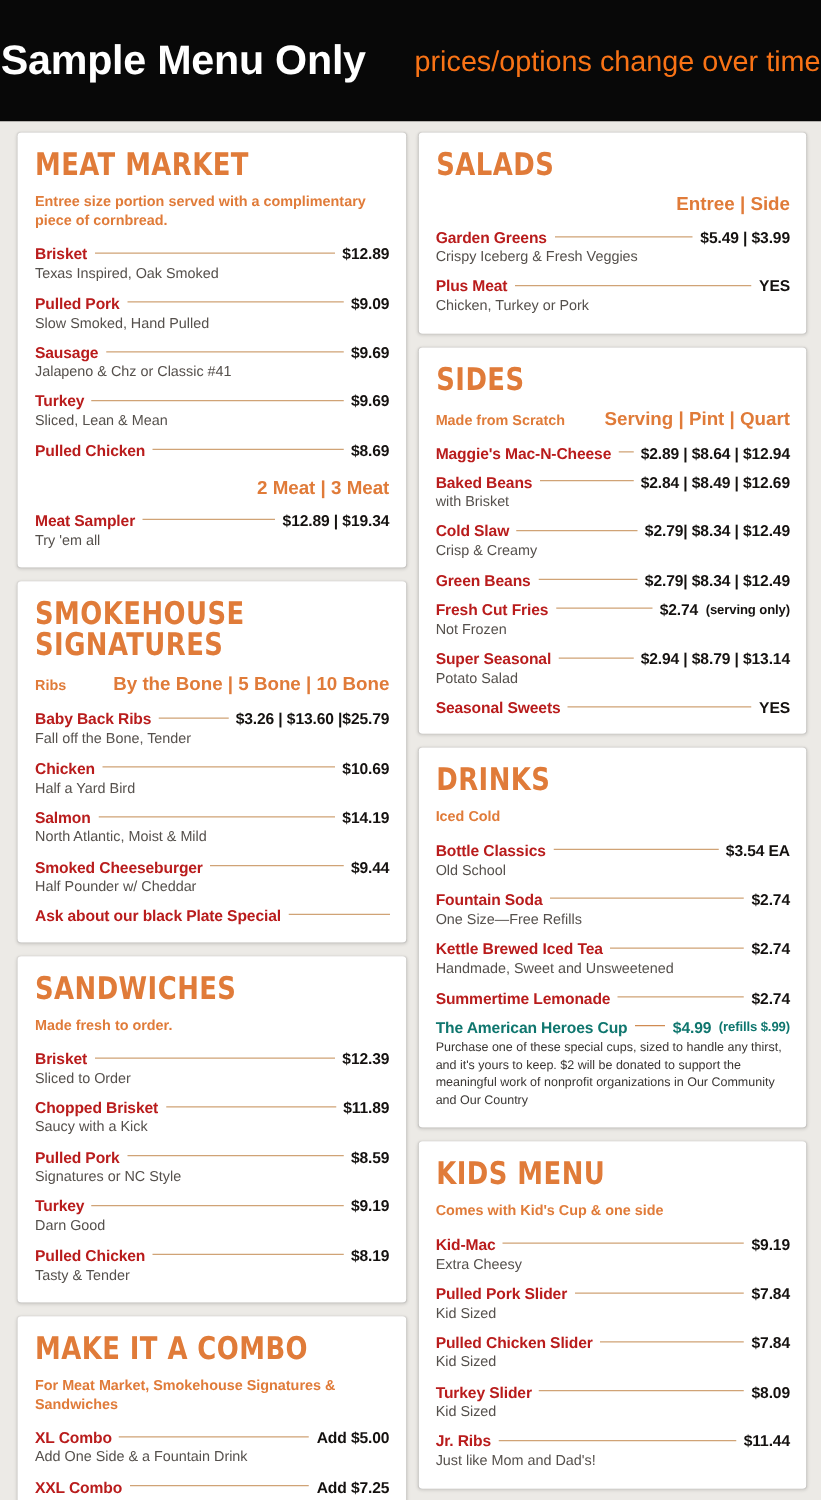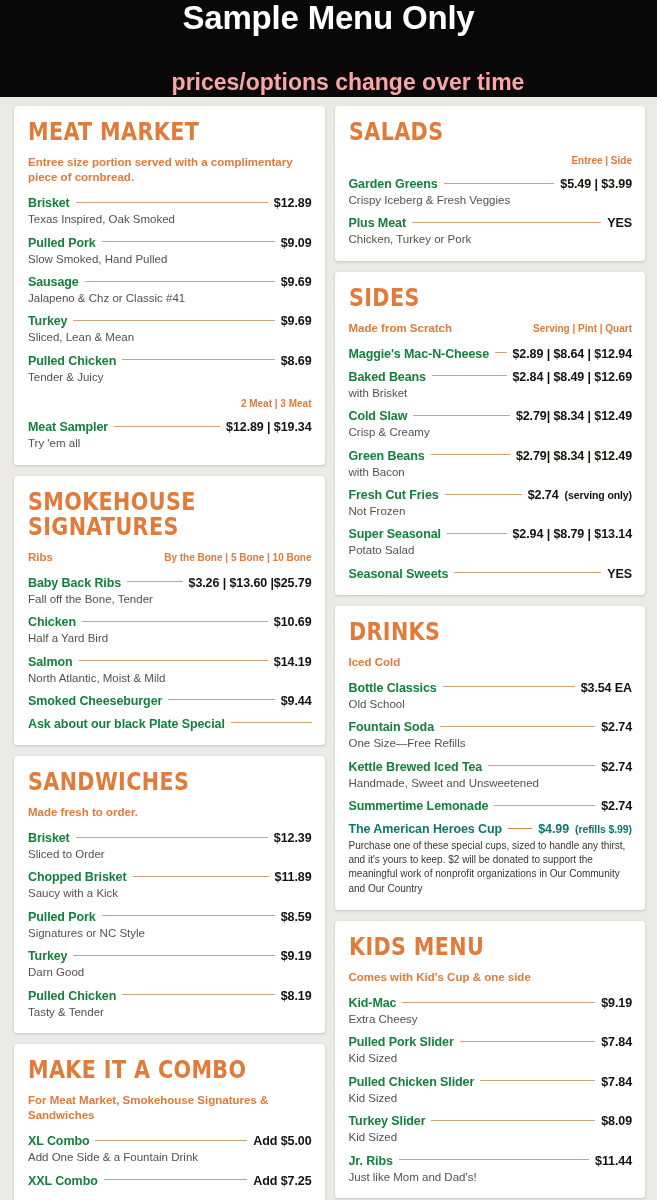--- a/index.html
+++ b/index.html
@@ -15,36 +15,36 @@
     font-family: "Liberation Sans", sans-serif;
     -webkit-font-smoothing: antialiased;
   }
 
   
   .header-band {
     background: #080808;
     width: 100%;
     height: 97px;
     display: flex;
-    flex-direction: column;
+    flex-direction: row;
     align-items: center;
-    justify-content: space-between;
+    justify-content: center;
     padding-top: 0;
   }
   .header-title {
     color: #ffffff;
     font-size: 33px;
     font-weight: bold;
     letter-spacing: -0.2px;
     line-height: 1.12;
   }
   .header-subtitle {
-    color: #fca5a5;
+    color: #f97316;
     font-size: 23px;
-    font-weight: 700;
+    font-weight: 400;
     line-height: 1.2;
     margin-top: 3px;
     margin-left: 39px;
   }
 
   
   .menu-body {
     display: flex;
     gap: 10px;
     padding: 9px 12px 10px 14px;
@@ -82,21 +82,21 @@
     color: #e07b39;
     font-size: 11.5px;
     font-weight: bold;
     line-height: 1.32;
     margin-top: 11px;
     margin-bottom: 2px;
   }
 
   .col-headers {
     color: #e07b39;
-    font-size: 10px;
+    font-size: 15px;
     font-weight: bold;
     text-align: right;
     margin-top: 11px;
     margin-bottom: 2px;
   }
 
   
   .note-row {
     display: flex;
     align-items: baseline;
@@ -115,21 +115,21 @@
   .item { padding-top: 9px; }
   .item:first-of-type { padding-top: 7px; }
 
   .item-line {
     display: flex;
     align-items: center;
     width: 100%;
     gap: 6px;
   }
   .item-name {
-    color: #15803d;
+    color: #b91c1c;
     font-size: 12.5px;
     font-weight: bold;
     white-space: nowrap;
     letter-spacing: -0.1px;
   }
   .leader {
     flex: 1 1 auto;
     border-bottom: 1.4px solid #d0a376;
     min-width: 8px;
     position: relative;
@@ -214,21 +214,20 @@
             <span class="item-price">$9.69</span>
           </div>
           <div class="item-desc">Sliced, Lean &amp; Mean</div>
         </div>
         <div class="item">
           <div class="item-line">
             <span class="item-name">Pulled Chicken</span>
             <span class="leader"></span>
             <span class="item-price">$8.69</span>
           </div>
-          <div class="item-desc">Tender &amp; Juicy</div>
         </div>
         <div class="spacer-lg"></div>
         <div class="col-headers" style="margin-top: 0px;">2 Meat | 3 Meat</div>
         <div class="item">
           <div class="item-line">
             <span class="item-name">Meat Sampler</span>
             <span class="leader"></span>
             <span class="item-price">$12.89 | $19.34</span>
           </div>
           <div class="item-desc">Try 'em all</div>
@@ -263,20 +262,21 @@
             <span class="item-price">$14.19</span>
           </div>
           <div class="item-desc">North Atlantic, Moist &amp; Mild</div>
         </div>
         <div class="item">
           <div class="item-line">
             <span class="item-name">Smoked Cheeseburger</span>
             <span class="leader"></span>
             <span class="item-price">$9.44</span>
           </div>
+          <div class="item-desc">Half Pounder w/ Cheddar</div>
         </div>
         <div class="item">
           <div class="item-line">
             <span class="item-name">Ask about our black Plate Special</span>
             <span class="leader"></span>
           </div>
         </div>
       </section>
       <section class="card">
         <h2 class="section-title">Sandwiches</h2>
@@ -391,21 +391,20 @@
             <span class="item-price">$2.79| $8.34 | $12.49</span>
           </div>
           <div class="item-desc">Crisp &amp; Creamy</div>
         </div>
         <div class="item">
           <div class="item-line">
             <span class="item-name">Green Beans</span>
             <span class="leader"></span>
             <span class="item-price">$2.79| $8.34 | $12.49</span>
           </div>
-          <div class="item-desc">with Bacon</div>
         </div>
         <div class="item">
           <div class="item-line">
             <span class="item-name">Fresh Cut Fries</span>
             <span class="leader"></span>
             <span class="item-price">$2.74</span>
             <span class="item-price price-sub"> (serving only)</span>
           </div>
           <div class="item-desc">Not Frozen</div>
         </div>

